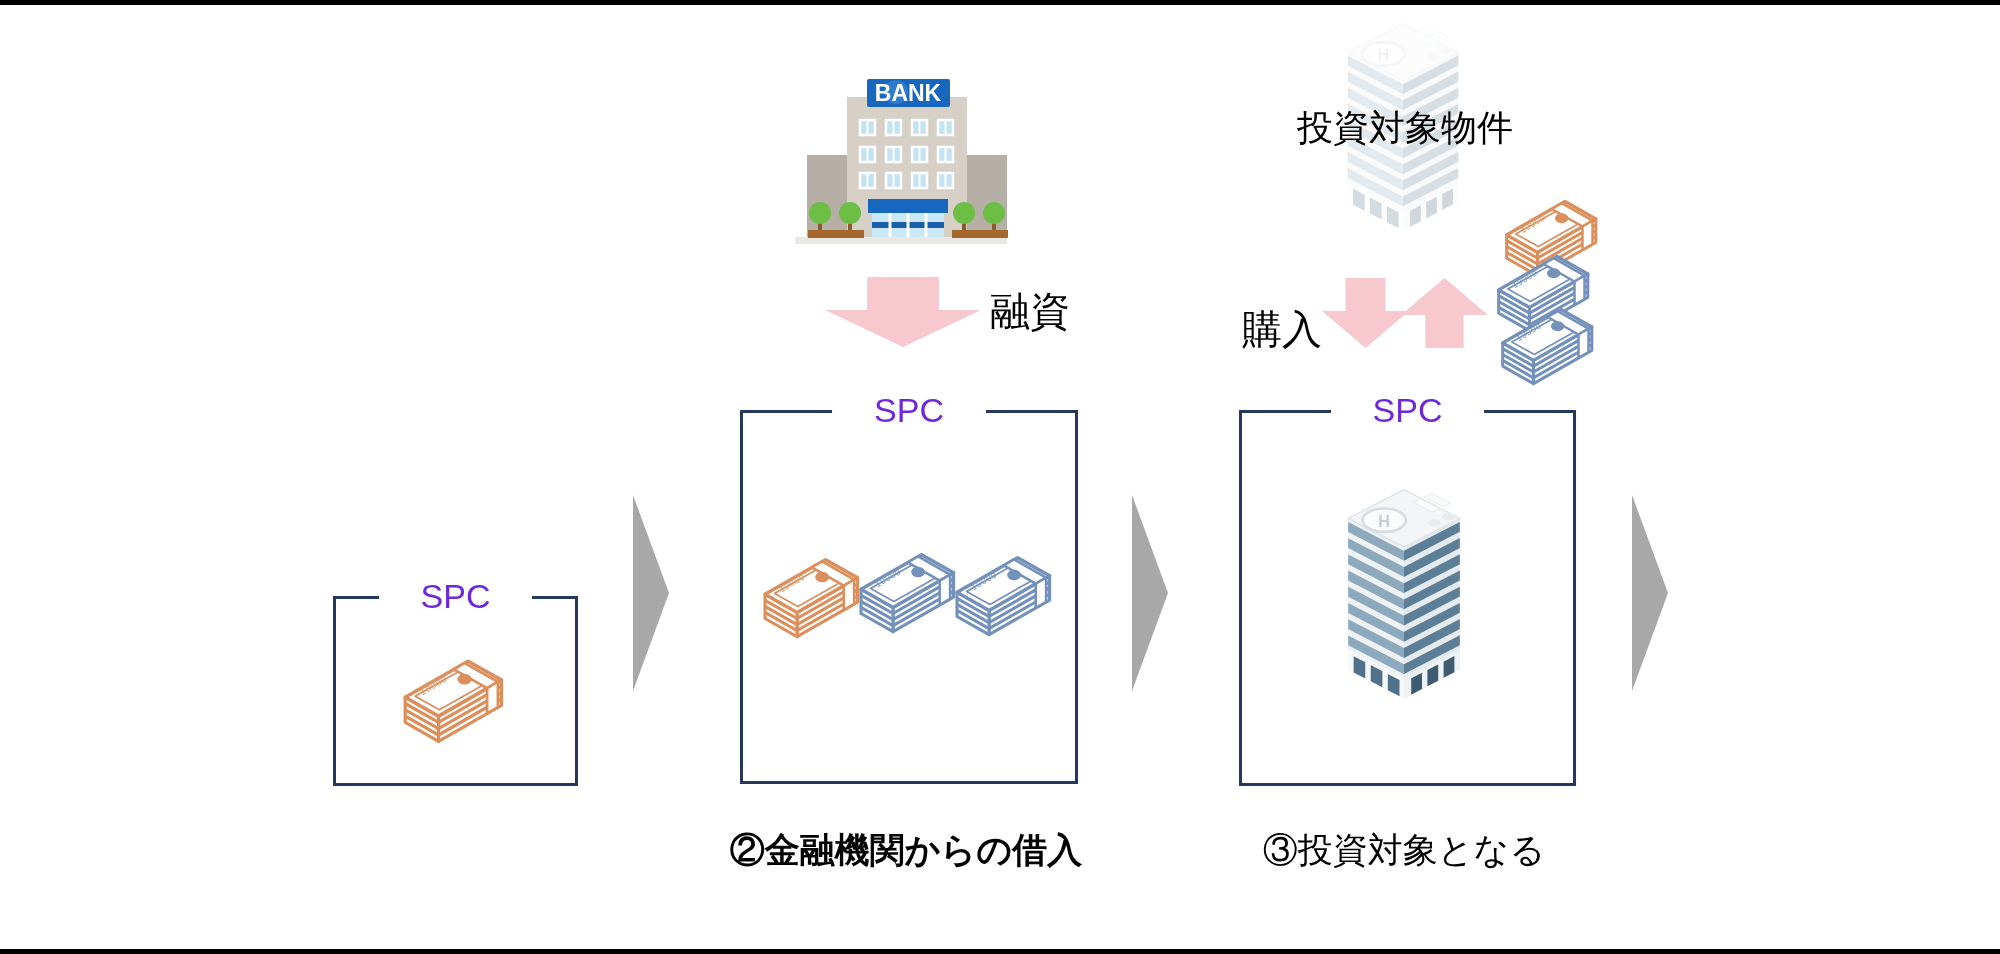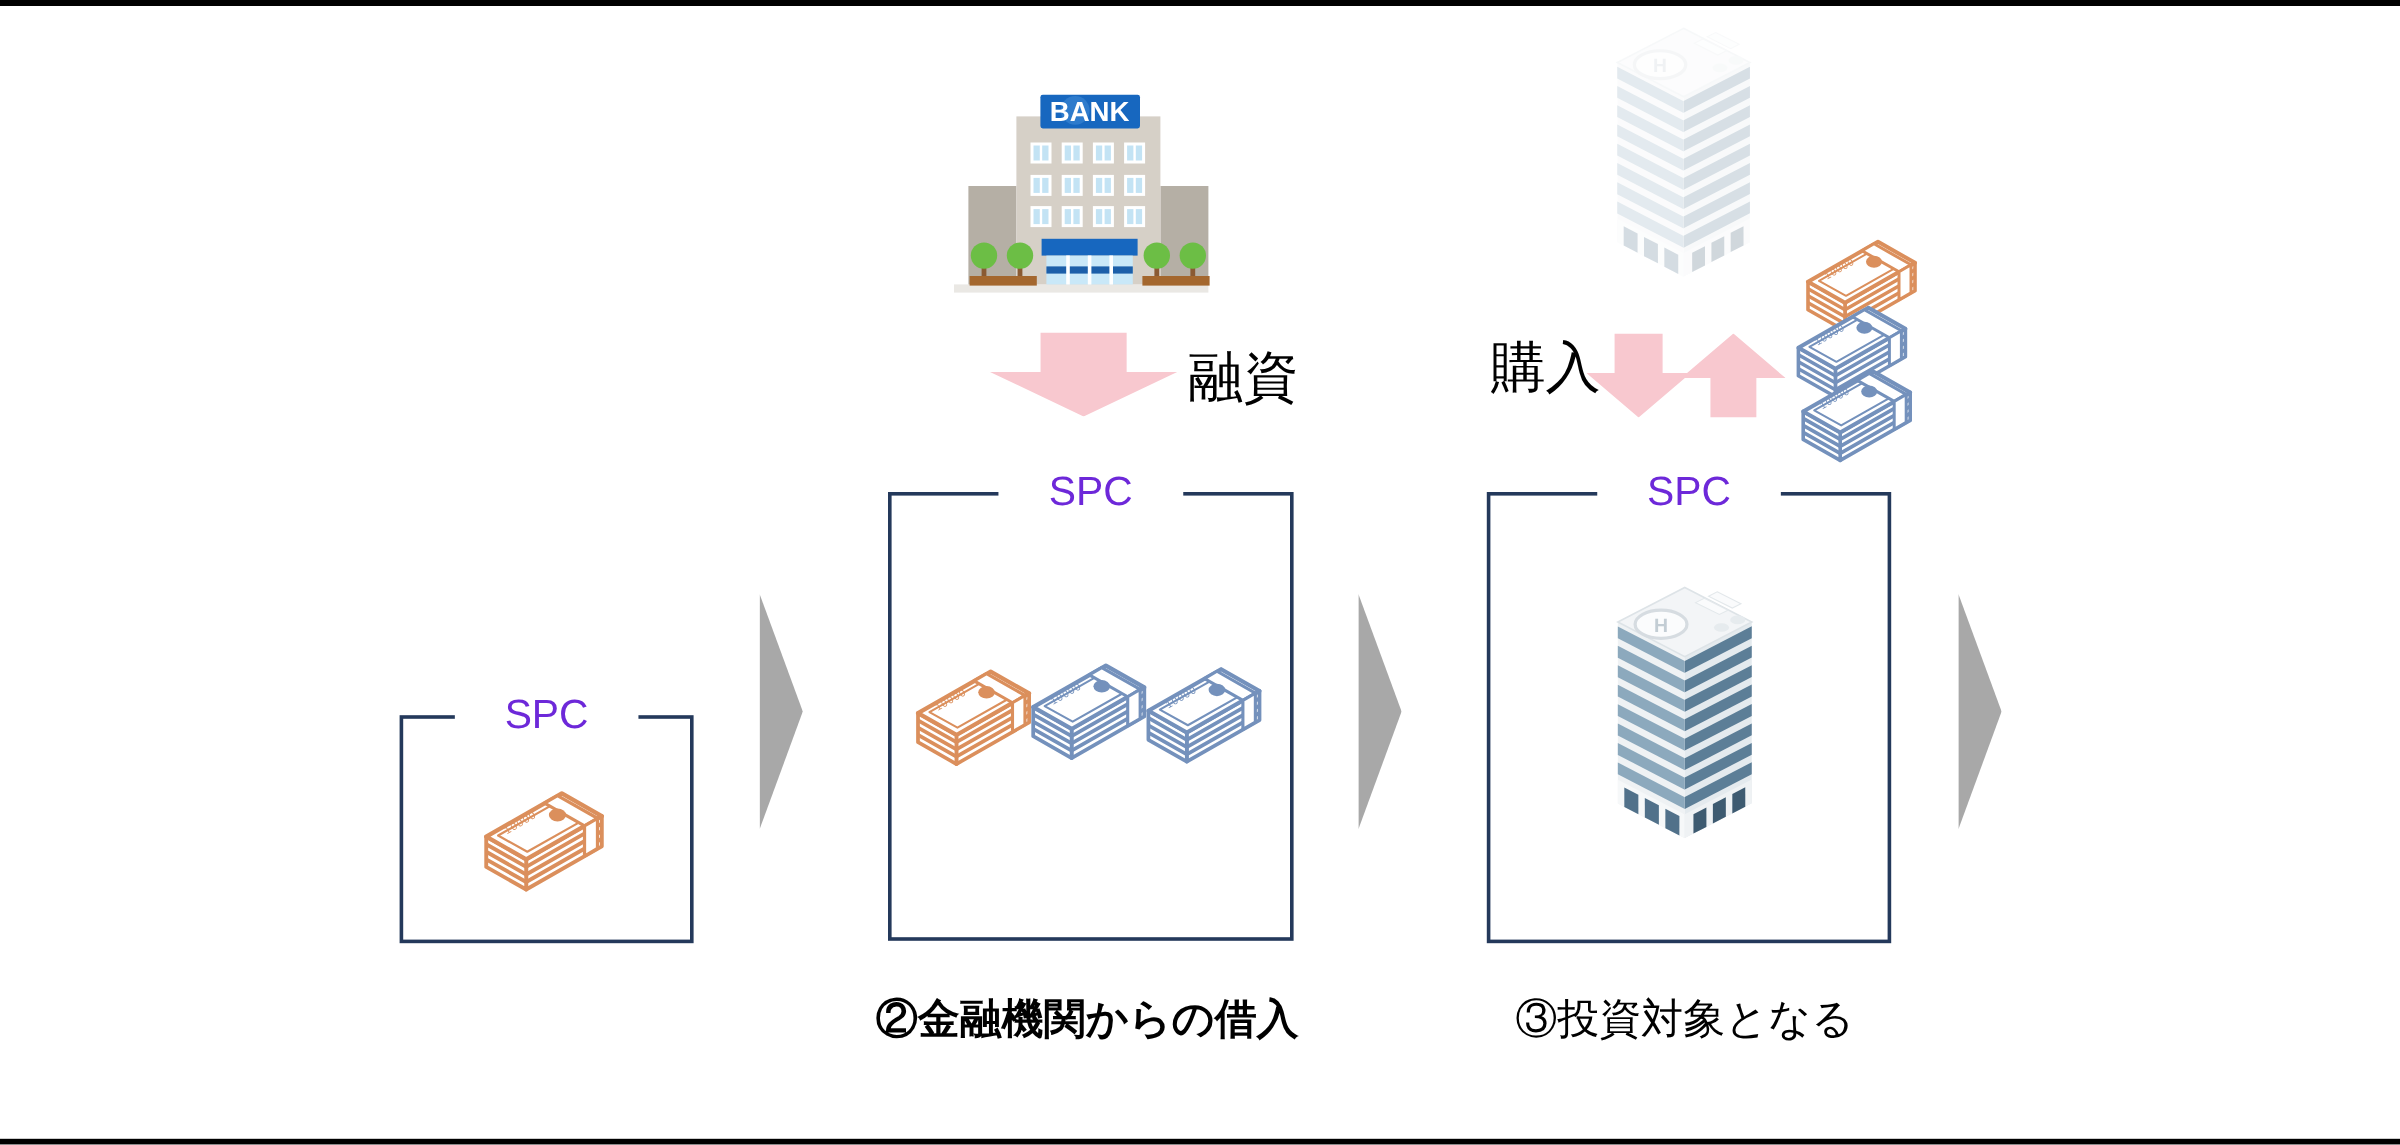--- a/index.html
+++ b/index.html
@@ -23,24 +23,24 @@
   .box3{left:1239px;top:410px;width:331px;height:370px;}
 
   .caption{
     position:absolute;text-align:center;font-size:35px;line-height:52px;color:#000;white-space:nowrap;
   }
   .cap1{left:250px;width:400px;top:853px;}
   .cap2{left:706px;width:400px;top:824px;font-weight:bold;}
   .cap3{left:1204px;width:400px;top:824px;text-align:center;}
 
   .flow-label{
-    position:absolute;font-size:46px;line-height:1.15;color:#000;white-space:nowrap;
+    position:absolute;font-size:40px;line-height:1.15;color:#000;white-space:nowrap;
   }
   .loan-label{left:990px;top:288px;}
-  .purchase-label{left:1242px;top:280px;}
+  .purchase-label{left:1242px;top:306px;}
   .property-title{left:1205px;width:400px;top:104px;font-size:36px;text-align:center;position:absolute;white-space:nowrap;}
 
   .abs{position:absolute;}
   .gray-arrow{width:36px;height:196px;}
   .ga1{left:633px;top:495px;}
   .ga2{left:1132px;top:495px;}
   .ga3{left:1632px;top:495px;}
 
   .pink{fill:var(--arrow-pink,#F8C8CF);}
   .gray{fill:var(--arrow-gray,#A8A8A8);}
@@ -210,20 +210,21 @@
   <svg class="abs money blue" style="left:950px;top:549px" width="104" height="90" viewBox="0 0 120 104">
       <use href="#money-sym"></use>
     </svg>
   <div class="caption cap2">
     <div>②金融機関からの借入</div>
   </div>
 
   <svg class="abs faded" style="left:1340px;top:20px" width="126" height="214" viewBox="0 0 140 240">
       <use href="#tower-sym"></use>
     </svg>
+  <div class="property-title">投資対象物件</div>
 
   <div class="flow-label purchase-label">購入</div>
   <svg class="abs" style="left:1322px;top:278px" width="87" height="70" viewBox="0 0 100 100" preserveAspectRatio="none">
     <polygon class="pink" points="27,0 73,0 73,47 100,47 50,100 0,47 27,47"></polygon>
   </svg>
   <svg class="abs" style="left:1401px;top:278px" width="87" height="70" viewBox="0 0 100 100" preserveAspectRatio="none">
     <polygon class="pink" points="50,0 100,53 72,53 72,100 28,100 28,53 0,53"></polygon>
   </svg>
 
   <svg class="abs money orange" style="left:1500px;top:193px" width="100" height="87" viewBox="0 0 120 104">

